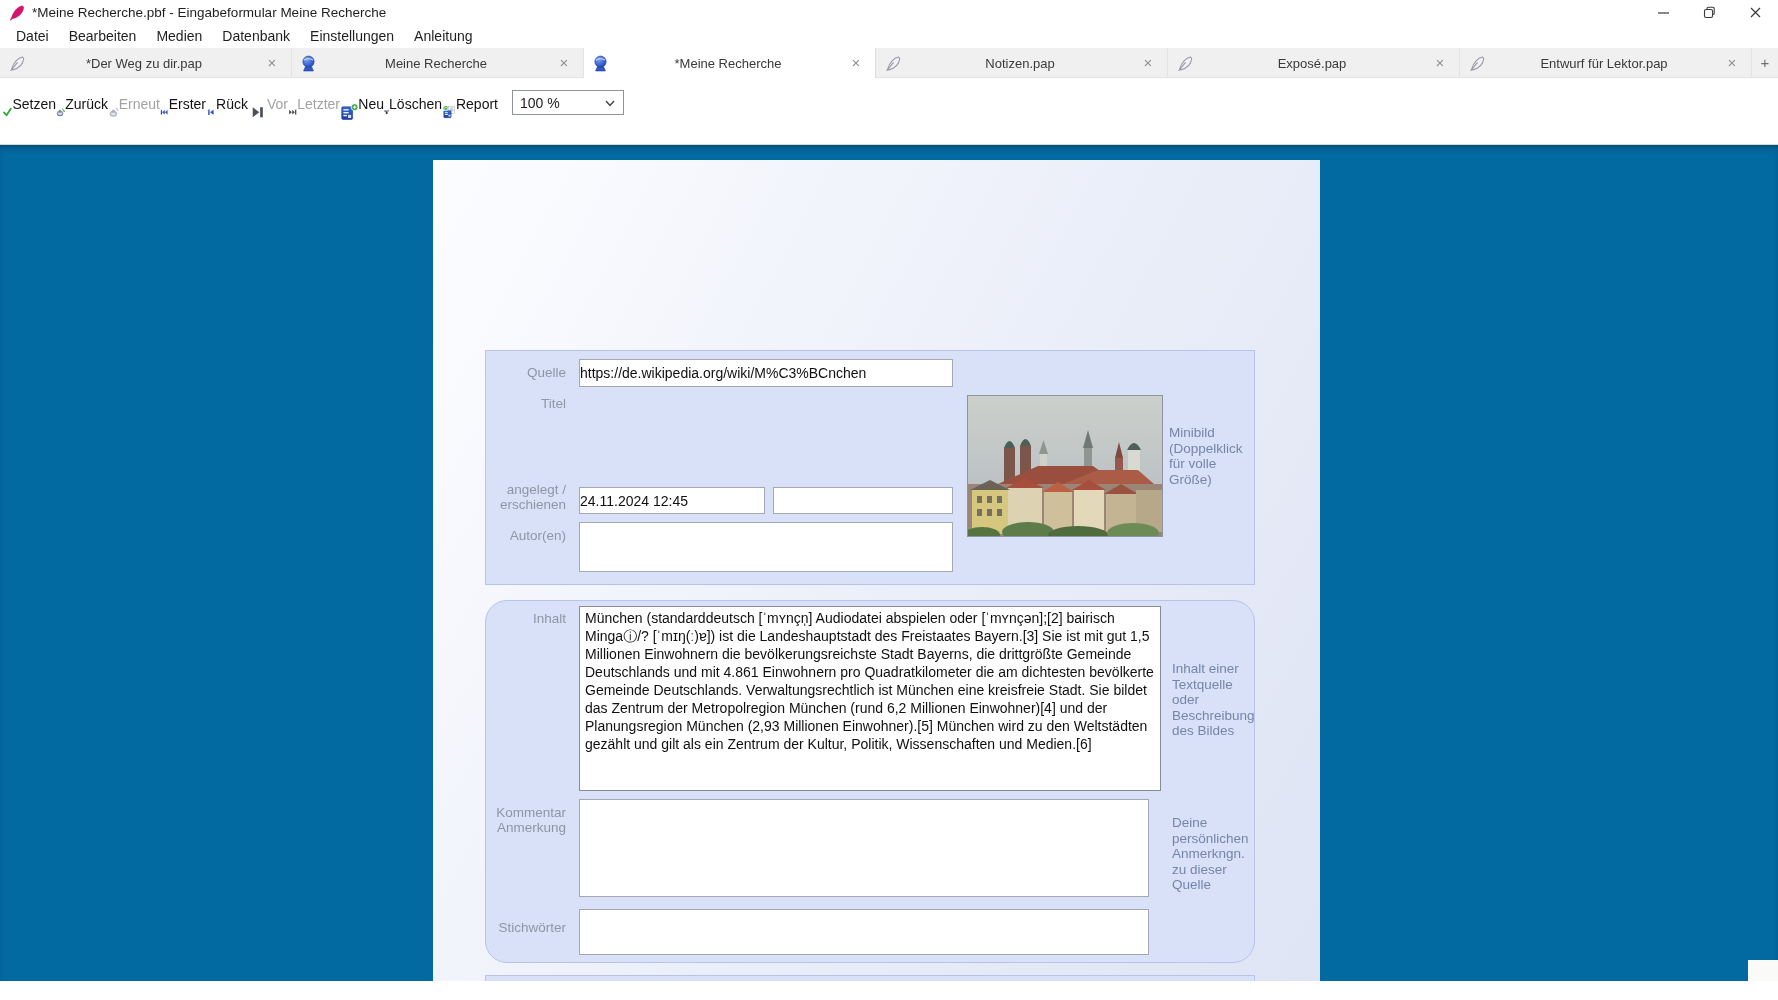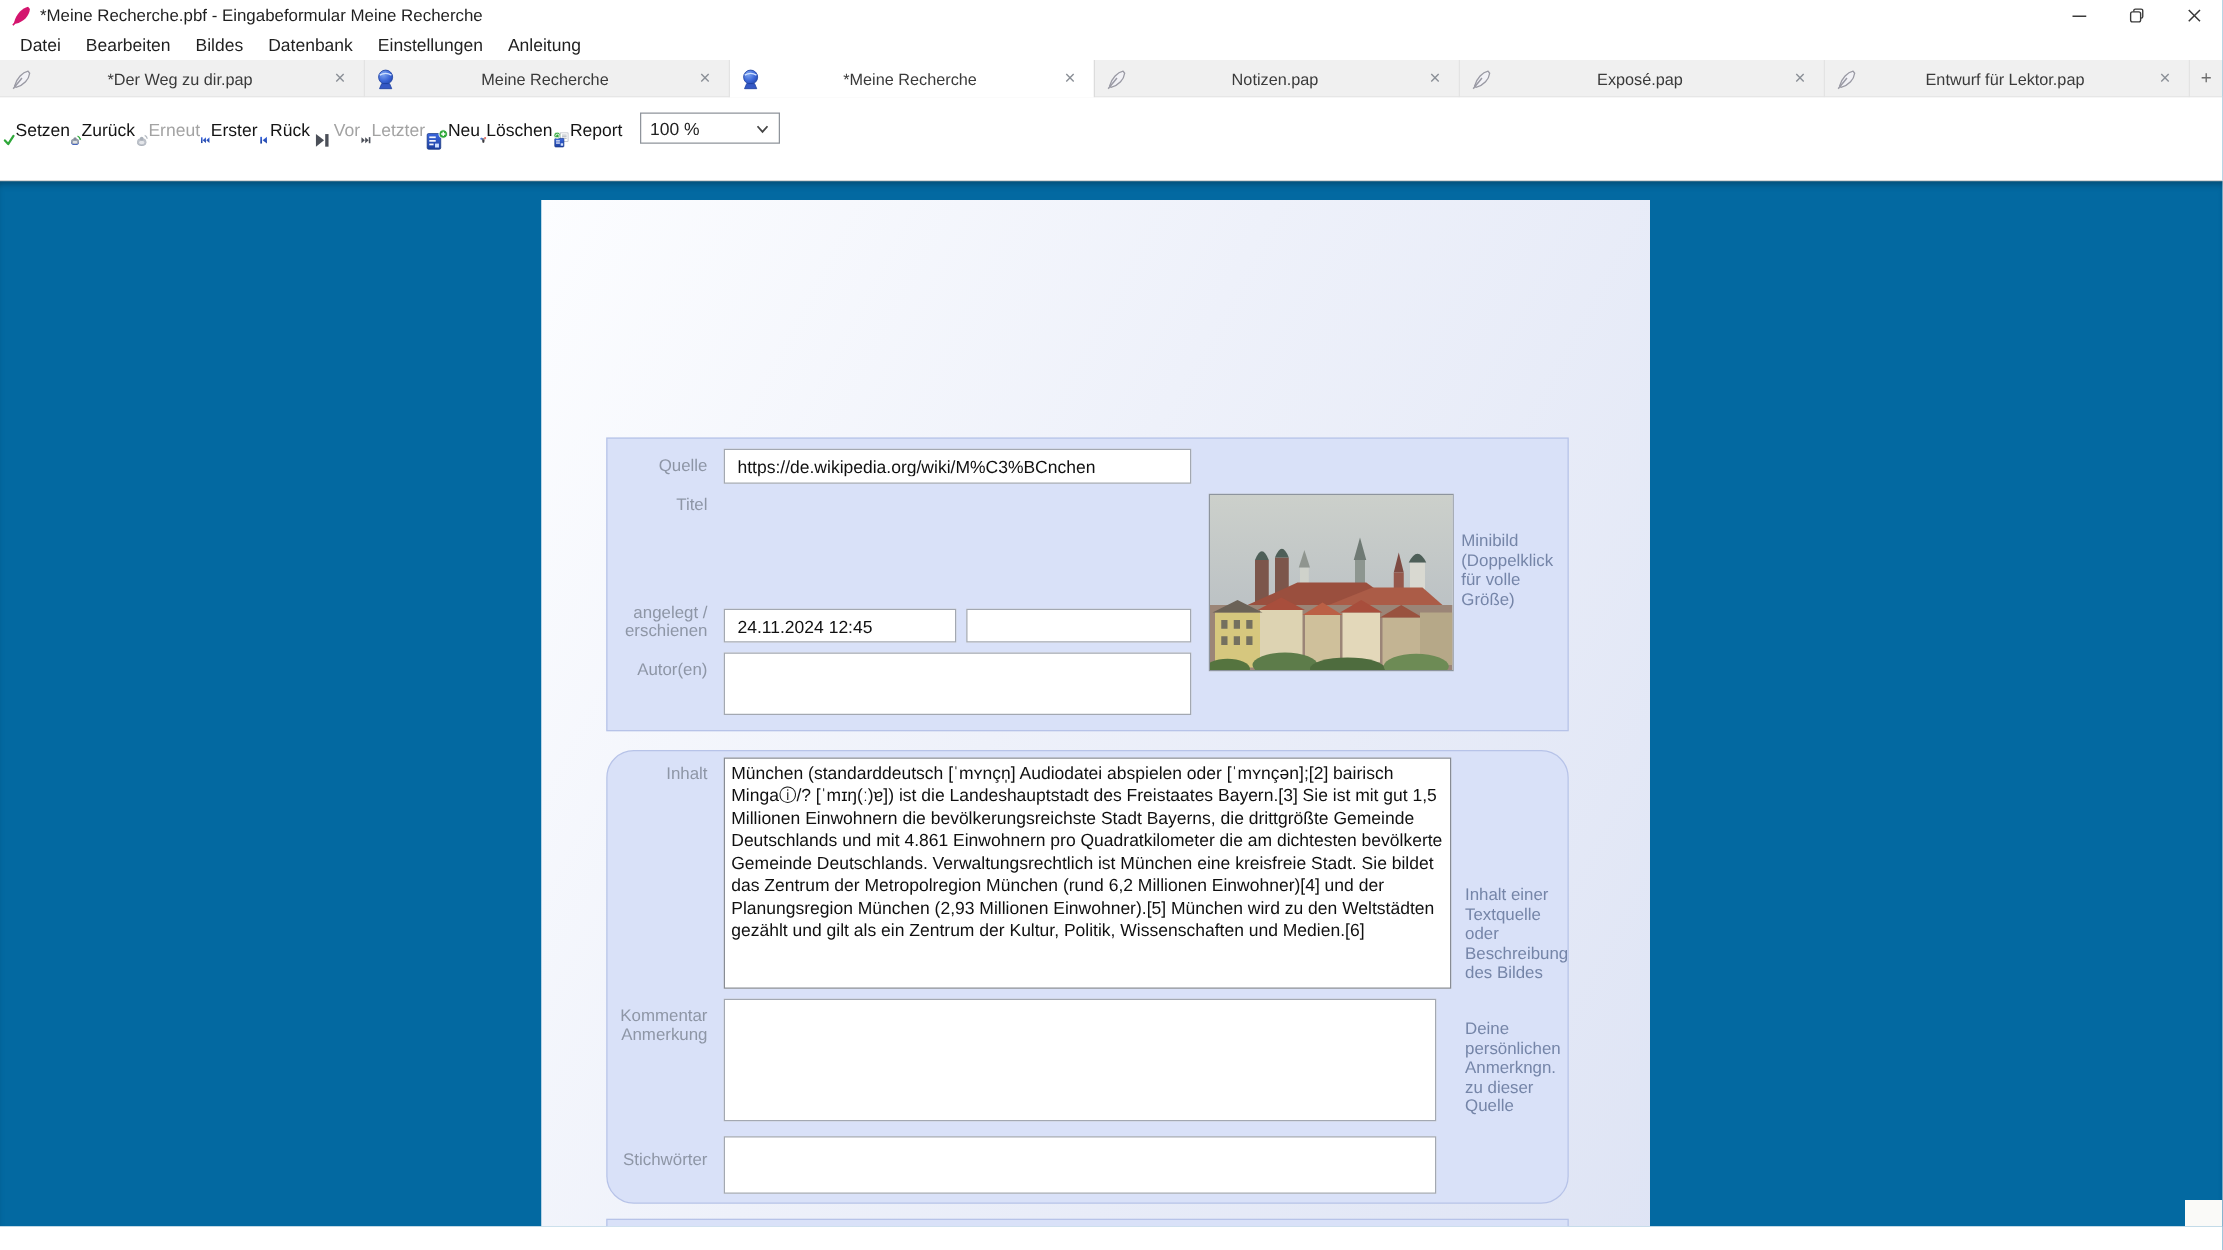--- a/index.html
+++ b/index.html
@@ -54,21 +54,21 @@
   .page { position: absolute; left: 433px; top: 15px; width: 887px; height: 960px;
           background: linear-gradient(118deg, #fcfdff 0%, #eef1fa 42%, #dde3f4 100%); }
   .section { position: absolute; left: 52px; width: 770px; background: #d9e1f8;
              border: 1px solid #b7c3e8; }
   .fld-label { position: absolute; font-size: 13.5px; color: #8e96a6; text-align: right;
                white-space: pre-line; line-height: 15px; }
   .hint { position: absolute; font-size: 13.5px; color: #7585a8; line-height: 15.5px;
           white-space: pre-line; }
   .tinput { position: absolute; border: 1px solid #a3a8b1; background: #fff; color: #101010;
             font-family: "Liberation Sans", "DejaVu Sans", sans-serif; font-size: 14px;
-            padding: 2px 10px; outline: none; }
+            padding: 2px 0; outline: none; }
   textarea.tinput { resize: none; overflow: hidden; line-height: 18px; padding: 2px 5px; }
   .minibild-frame { position: absolute; border: 1px solid #8d949e; background: #fff; }
   .minibild-frame svg { display: block; }
   .scroll-corner { position: absolute; right: 0; bottom: 0; width: 30px; height: 21px; background: #fafaf8; }
 
   
   .statusbar { position: absolute; left: 0; top: 981px; width: 1778px; height: 19px;
                background: #fdfdfd; border-top: 1px solid #8d8d80; }
   .statusbar span { position: absolute; top: 2px; font-size: 13px; color: #2b2b2b; }
 </style>
@@ -117,21 +117,21 @@
         <svg viewBox="0 0 13 13">
             <path d="M2 2 L11 11 M11 2 L2 11" stroke="#3a3a3a" stroke-width="1.2"></path>
           </svg>
       </div>
     </div>
   </div>
 
   <div class="menubar">
     <span class="menu-item">Datei</span>
     <span class="menu-item">Bearbeiten</span>
-    <span class="menu-item">Bildes</span>
+    <span class="menu-item">Medien</span>
     <span class="menu-item">Datenbank</span>
     <span class="menu-item">Einstellungen</span>
     <span class="menu-item">Anleitung</span>
   </div>
 
   <div class="tabbar">
 
     <div class="tab">
       <svg class="tab-icon" viewBox="0 0 16 16">
         <path d="M13.6 1.8 C 9.6 2.6 5 7 3.5 13 L 4.5 14 C 10.6 12.4 14.2 8 14.8 3.4 Z" fill="#f2f2f6" stroke="#9a9aa4" stroke-width="1"></path>
@@ -374,21 +374,21 @@
         </div>
         <span class="hint" style="left:683px; top:74px; width:86px;">Minibild
 (Doppelklick
 für volle
 Größe)</span>
       </div>
 
       <div class="section" style="top:440px; height:363px;border-radius:22px;">
         <span class="fld-label" style="right:688px; top:10px; width:120px;">Inhalt</span>
         <textarea class="tinput" style="left: 93px; top: 5px; width: 582px; height: 185px; border-color: rgb(136, 140, 148);">München (standarddeutsch [ˈmʏnçn̩] Audiodatei abspielen oder [ˈmʏnçən];[2] bairisch Mingaⓘ/? [ˈmɪŋ(ː)ɐ]) ist die Landeshauptstadt des Freistaates Bayern.[3] Sie ist mit gut 1,5 Millionen Einwohnern die bevölkerungsreichste Stadt Bayerns, die drittgrößte Gemeinde Deutschlands und mit 4.861 Einwohnern pro Quadratkilometer die am dichtesten bevölkerte Gemeinde Deutschlands. Verwaltungsrechtlich ist München eine kreisfreie Stadt. Sie bildet das Zentrum der Metropolregion München (rund 6,2 Millionen Einwohner)[4] und der Planungsregion München (2,93 Millionen Einwohner).[5] München wird zu den Weltstädten gezählt und gilt als ein Zentrum der Kultur, Politik, Wissenschaften und Medien.[6]</textarea>
-        <span class="hint" style="left:686px; top:60px; width:82px;margin-top:47px;">Inhalt einer
+        <span class="hint" style="left:686px; top:60px; width:82px;">Inhalt einer
 Textquelle
 oder
 Beschreibung
 des Bildes</span>
 
         <span class="fld-label" style="right:688px; top:204px; width:120px;">Kommentar
 Anmerkung</span>
         <textarea class="tinput" style="left: 93px; top: 198px; width: 570px; height: 98px;"></textarea>
         <span class="hint" style="left:686px; top:214px; width:82px;">Deine
 persönlichen

